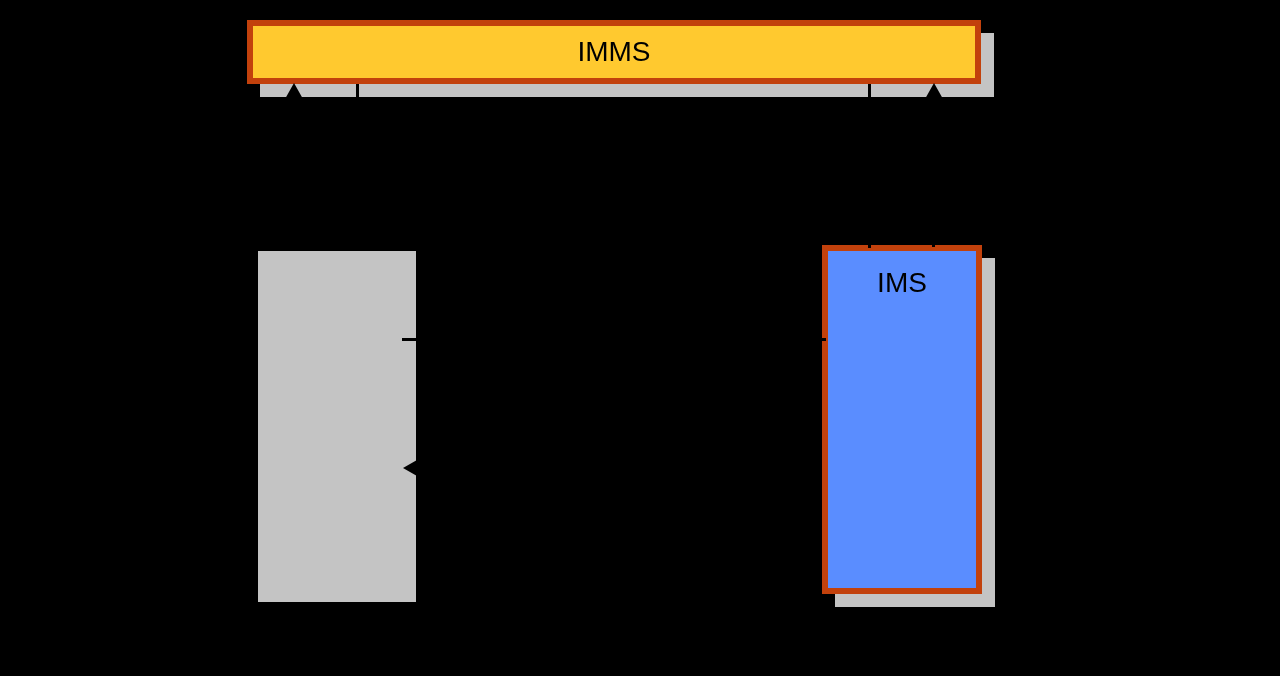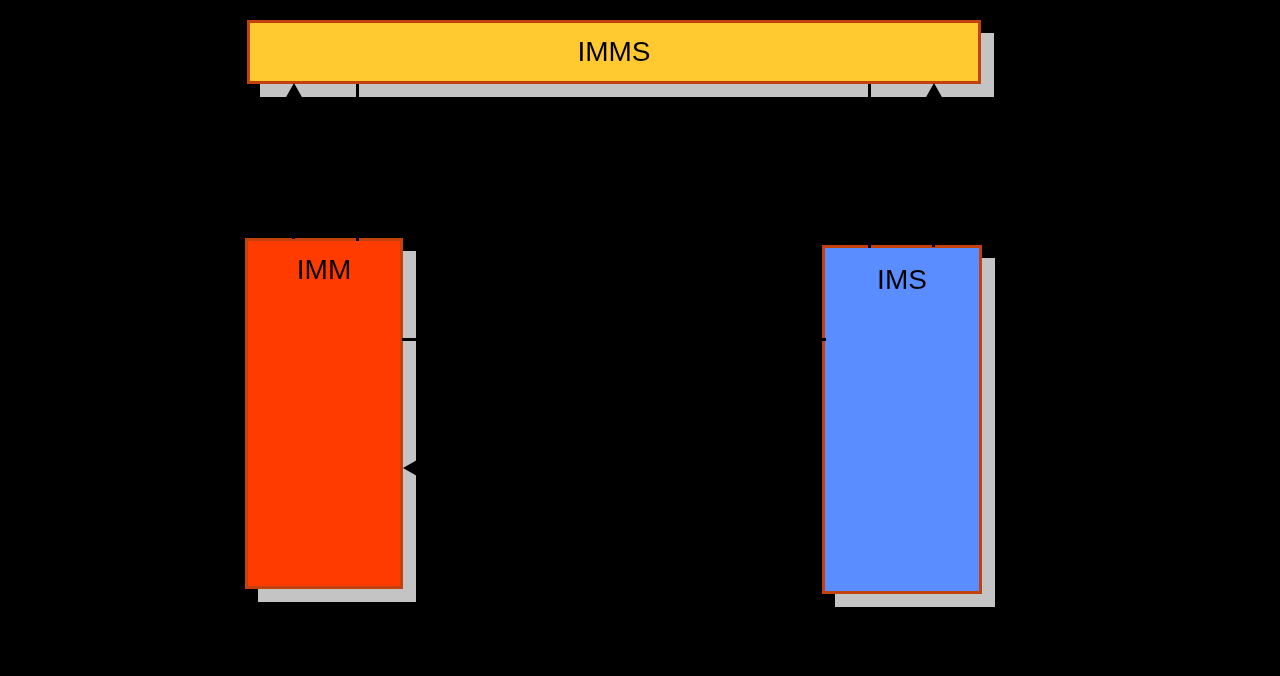--- a/index.html
+++ b/index.html
@@ -15,21 +15,21 @@
     overflow: hidden;
     font-family: "Liberation Sans", "DejaVu Sans", sans-serif;
   }
   .shadow {
     position: absolute;
     background: #C4C4C4;
     z-index: 1;
   }
   .node {
     position: absolute;
-    border: 3px solid #c2410c;
+    border: 6px solid #c2410c;
     box-sizing: border-box;
     z-index: 2;
     display: flex;
     flex-direction: column;
     align-items: center;
   }
   .node .label {
     color: #000000;
     font-size: 28px;
     line-height: 1;
@@ -80,23 +80,20 @@
 
 <div id="canvas">
 
   <div class="shadow" id="shadow-imms"></div>
   <div class="shadow" id="shadow-imm"></div>
   <div class="shadow" id="shadow-ims"></div>
 
   <div class="node" id="node-imms">
     <span class="label">IMMS</span>
   </div>
-  <div class="node" id="node-imm">
-    <span class="label">IMM</span>
-  </div>
   <div class="node" id="node-ims">
     <span class="label">IMS</span>
   </div>
 
   <div class="connector" id="edge-imm-to-imms-line"></div>
   <div class="connector" id="edge-imms-to-imm-line"></div>
   <div class="connector" id="edge-ims-to-imms-line"></div>
   <div class="connector" id="edge-imms-to-ims-line"></div>
   <div class="connector" id="edge-imm-to-ims-line"></div>
   <div class="connector" id="edge-ims-to-imm-line"></div>

